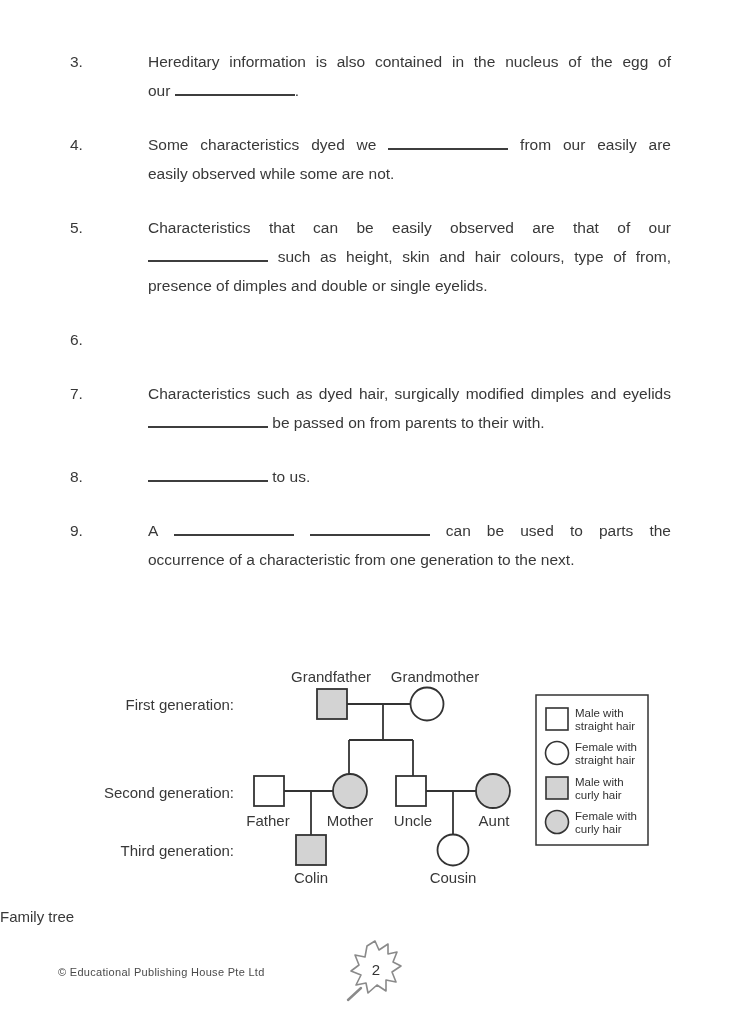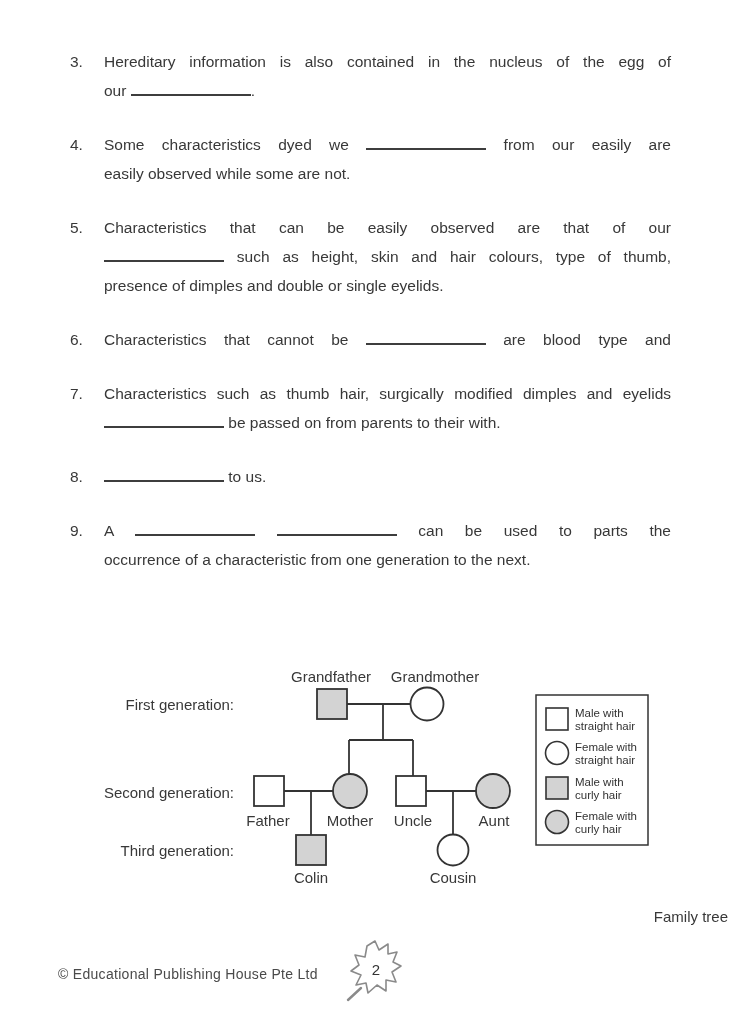--- a/index.html
+++ b/index.html
@@ -5,37 +5,37 @@
   html,body { margin:0; padding:0; background:#e8e8e8; }
   .page {
     position:relative; width:748px; height:1024px; margin:0 auto;
     background:#ffffff; overflow:hidden;
     font-family:"Liberation Sans","DejaVu Sans",sans-serif;
     color:#383838;
   }
   .questions { position:absolute; top:47px; left:70px; width:601px; }
   .q { display:flex; margin-bottom:25px; }
   .qnum { width:34px; flex:0 0 34px; font-size:15.5px; line-height:29px; }
-  .qtext { width:567px; flex:1; font-size:15.5px; line-height:29px; }
+  .qtext { width:567px; flex:1; font-size:15.5px; line-height:29px;margin-left:44px; }
   .line { min-height:29px; }
   .jfull { text-align:justify; text-align-last:justify; }
   .blank {
     display:inline-block; width:120px; height:2px;
     border-bottom:2px solid #3d3d3d;
   }
   .tree-svg { position:absolute; left:0; top:655px; }
   .tree-svg text { font-size:15px; fill:#383838; }
   .tree-svg .legend-label { font-size:11.5px; fill:#333333; }
   .caption {
     position:absolute; top:908px; left:0; width:728px;
-    text-align:right; font-size:15px; color:#383838;
+    text-align:left; font-size:15px; color:#383838;
   }
   .footer-copy {
     position:absolute; left:58px; top:966px;
-    font-size:14px; color:#4a4a4a; letter-spacing:0.3px;
+    font-size:11px; color:#4a4a4a; letter-spacing:0.3px;
   }
   .leaf-svg { position:absolute; left:344px; top:938px; }
   .leaf-svg text { font-size:15px; fill:#333333; font-family:"Liberation Sans","DejaVu Sans",sans-serif; }
 </style>
 </head>
 <body>
 
 <div class="page">
 
   <div class="questions">
@@ -53,36 +53,35 @@
       <div class="qtext">
         <div class="line jfull"><span>Some characteristics dyed we</span> <span class="blank"></span> <span>from our easily are</span></div>
         <div class="line"><span>easily observed while some are not.</span></div>
       </div>
     </div>
 
     <div class="q">
       <div class="qnum">5.</div>
       <div class="qtext">
         <div class="line jfull"><span>Characteristics that can be easily observed are that of our</span></div>
-        <div class="line jfull"><span class="blank"></span> <span>such as height, skin and hair colours, type of thumb,</span></div>
+        <div class="line jfull"><span class="blank"></span> <span>such as height, skin and hair colours, type of from,</span></div>
         <div class="line"><span>presence of dimples and double or single eyelids.</span></div>
       </div>
     </div>
 
     <div class="q">
       <div class="qnum">6.</div>
       <div class="qtext">
-        <div class="line jfull"><span>Characteristics that cannot be</span> <span class="blank"></span> <span>are blood type and</span></div>
       </div>
     </div>
 
     <div class="q">
       <div class="qnum">7.</div>
       <div class="qtext">
-        <div class="line jfull"><span>Characteristics such as thumb hair, surgically modified dimples and eyelids</span></div>
+        <div class="line jfull"><span>Characteristics such as dyed hair, surgically modified dimples and eyelids</span></div>
         <div class="line"><span class="blank"></span> <span>be passed on from parents to their with.</span></div>
       </div>
     </div>
 
     <div class="q">
       <div class="qnum">8.</div>
       <div class="qtext">
         <div class="line"><span class="blank"></span> <span>to us.</span></div>
       </div>
     </div>

